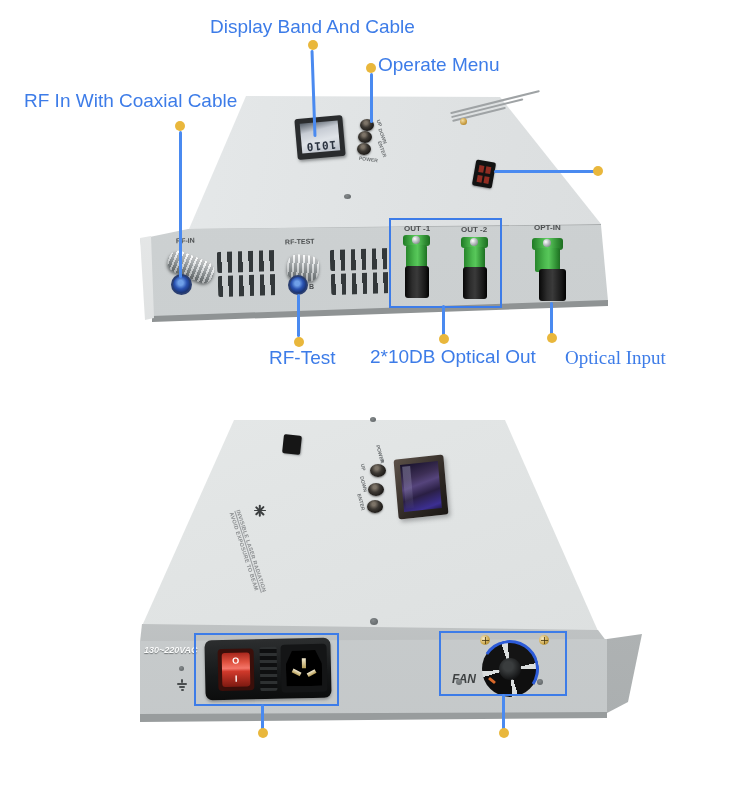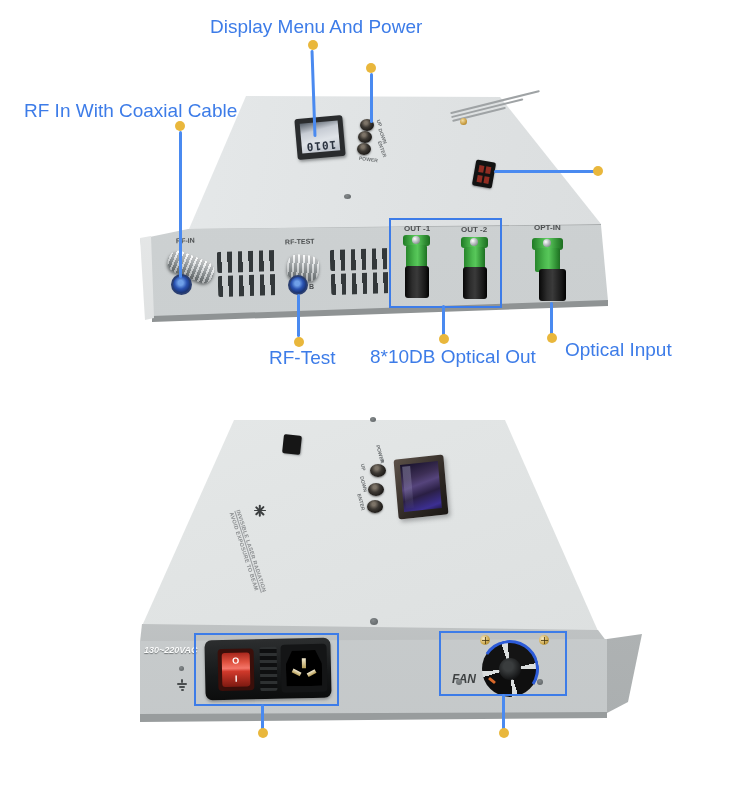--- a/index.html
+++ b/index.html
@@ -208,43 +208,44 @@
   <div class="plabel" style="left:534px;top:223px;font-size:8px;">OPT-IN</div>
   <div class="sc">
     <div class="sc-flange" style="left:532px;top:238px;width:31px;height:12px;"></div>
     <div class="sc-screw" style="left:543px;top:239px;"></div>
     <div class="sc-body" style="left:535px;top:248px;width:25px;height:24px;"></div>
     <div class="sc-cap" style="left:539px;top:269px;width:27px;height:32px;"></div>
   </div>
 
   <div class="bluebox" style="left:389px;top:218px;width:109px;height:86px;"></div>
 
-  <div class="ann" style="left:210px;top:16px;">Display Menu And Power</div>
+  <div class="ann" style="left:210px;top:16px;">Display Band And Cable</div>
   <div class="dot" style="left:308px;top:40px;"></div>
   <div class="aline" style="left:312px;top:50px;height:87px;transform:rotate(-2deg);"></div>
 
+  <div class="ann" style="left:378px;top:54px;">Operate Menu</div>
   <div class="dot" style="left:366px;top:63px;"></div>
   <div class="aline" style="left:370px;top:73px;height:50px;"></div>
 
-  <div class="ann" style="left:24px;top:100px;">RF In With Coaxial Cable</div>
+  <div class="ann" style="left:24px;top:90px;">RF In With Coaxial Cable</div>
   <div class="dot" style="left:175px;top:121px;"></div>
   <div class="aline" style="left:179px;top:131px;height:147px;"></div>
 
   <div class="hline" style="left:494px;top:170px;width:102px;"></div>
   <div class="dot" style="left:593px;top:166px;"></div>
 
   <div class="ann" style="left:269px;top:347px;">RF-Test</div>
   <div class="aline" style="left:297px;top:294px;height:43px;"></div>
   <div class="dot" style="left:294px;top:337px;"></div>
 
-  <div class="ann" style="left:370px;top:346px;">8*10DB Optical Out</div>
+  <div class="ann" style="left:370px;top:346px;">2*10DB Optical Out</div>
   <div class="aline" style="left:442px;top:305px;height:31px;"></div>
   <div class="dot" style="left:439px;top:334px;"></div>
 
-  <div class="ann" style="left:565px;top:339px;">Optical Input</div>
+  <div class="ann" style="left:565px;top:347px;font-family:Liberation Serif, serif;">Optical Input</div>
   <div class="aline" style="left:550px;top:302px;height:33px;"></div>
   <div class="dot" style="left:547px;top:333px;"></div>
 
   <div class="layer d2-top"></div>
   <div class="layer d2-lip"></div>
   <div class="layer d2-rear"></div>
   <div class="layer d2-rearlip"></div>
   <div class="layer d2-side"></div>
 
   <div class="hole" style="left:370px;top:417px;width:6px;height:5px;"></div>

